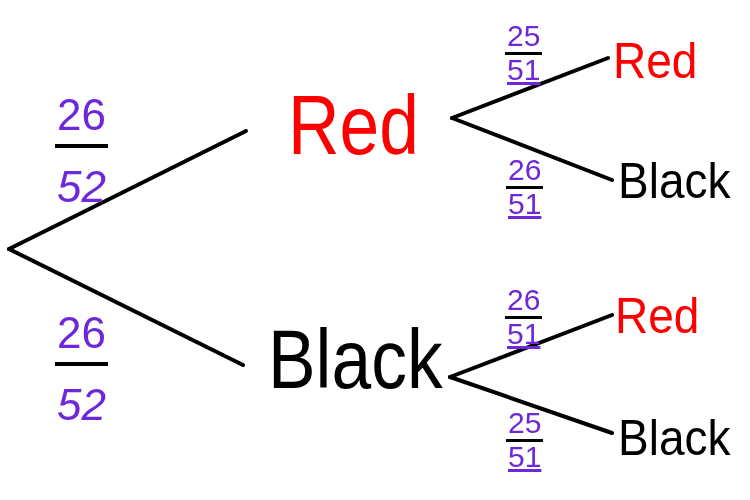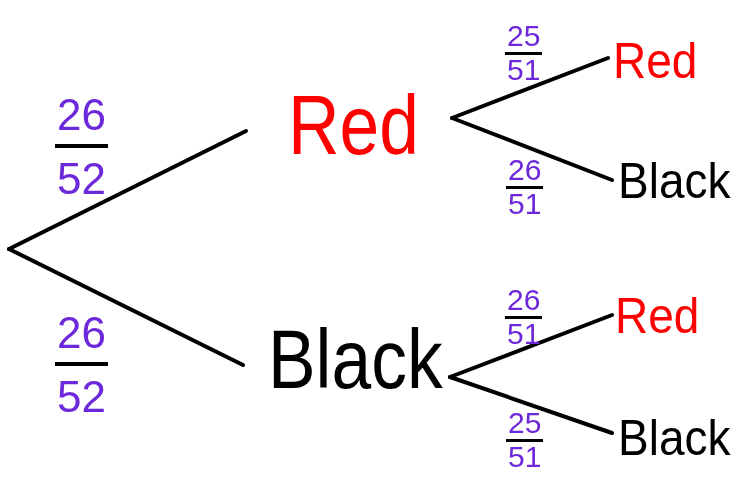--- a/index.html
+++ b/index.html
@@ -47,24 +47,24 @@
   .frac {
     position: absolute;
     text-align: center;
     line-height: 1;
     color: #6d28d9;
   }
   .frac .num { display: block; }
   .frac .den { display: block; border-top-style: solid; border-top-color: #000000; }
   .frac-l1 { font-size: 44px; }
   .frac-l1 .num { padding: 0 2px 7px 2px; }
-  .frac-l1 .den { border-top-width: 4px; padding: 9px 2px 0 2px; }
+  .frac-l1 .den { border-top-width: 4px; padding: 17px 2px 0 2px; font-style: italic; }
   .frac-l2 { font-size: 30px; }
   .frac-l2 .num { padding: 0 2px 1px 2px; }
-  .frac-l2 .den { border-top-width: 3px; padding: 0 2px 0 2px; }
+  .frac-l2 .den { border-top-width: 3px; padding: 0 2px 0 2px; text-decoration: underline; }
 </style>
 </head>
 <body>
 
 <div class="canvas">
 
   <svg class="branches" viewBox="0 0 750 500">
     <line class="branch" x1="9" y1="249" x2="246" y2="131"></line>
     <line class="branch" x1="9" y1="249" x2="243" y2="365"></line>
     <line class="branch" x1="452" y1="118" x2="608" y2="58"></line>

